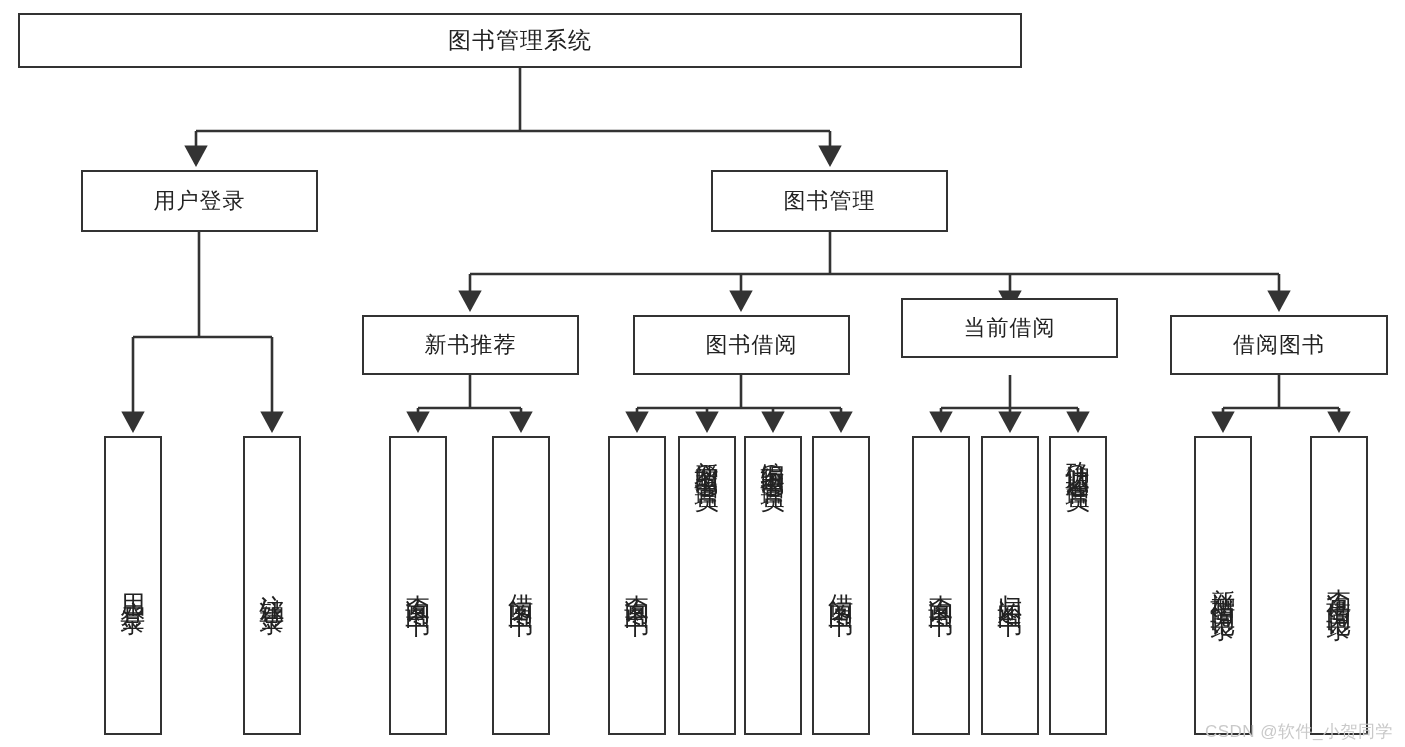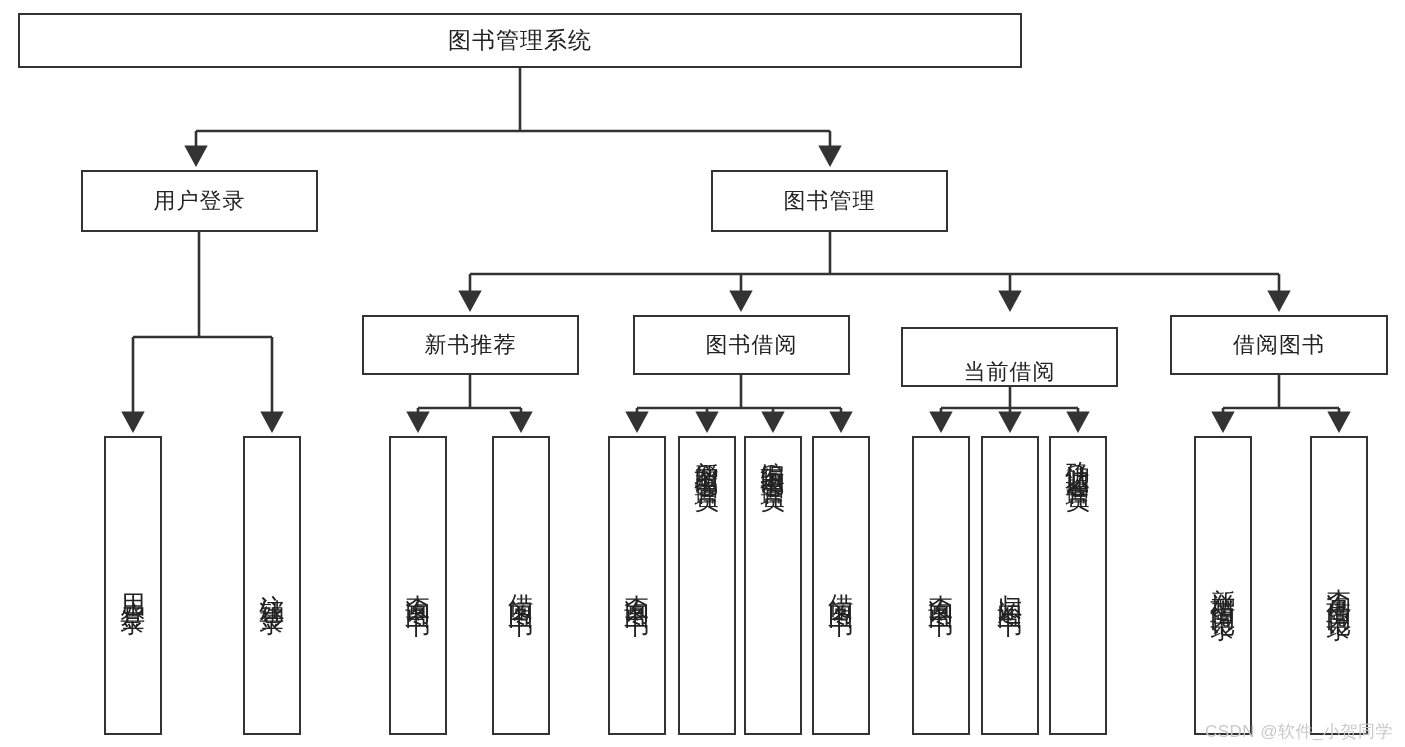--- a/index.html
+++ b/index.html
@@ -151,21 +151,21 @@
   <div class="node horiz" style="left:711px; top:170px; width:237px; height:62px;">
     <span class="label">图书管理</span>
   </div>
 
   <div class="node horiz" style="left:362px; top:315px; width:217px; height:60px;">
     <span class="label">新书推荐</span>
   </div>
   <div class="node horiz" style="left:633px; top:315px; width:217px; height:60px;padding-left:20px;">
     <span class="label">图书借阅</span>
   </div>
-  <div class="node horiz" style="left:901px; top:327px; width:217px; height:60px;align-items:flex-end;">
+  <div class="node horiz" style="left:901px; top:298px; width:217px; height:60px;">
     <span class="label">当前借阅</span>
   </div>
   <div class="node horiz" style="left:1170px; top:315px; width:218px; height:60px;">
     <span class="label">借阅图书</span>
   </div>
 
   <div class="node vert" style="left:104px; top:436px; width:58px; height:299px;">
     <span class="label">用户登录</span>
   </div>
   <div class="node vert" style="left:243px; top:436px; width:58px; height:299px;">

